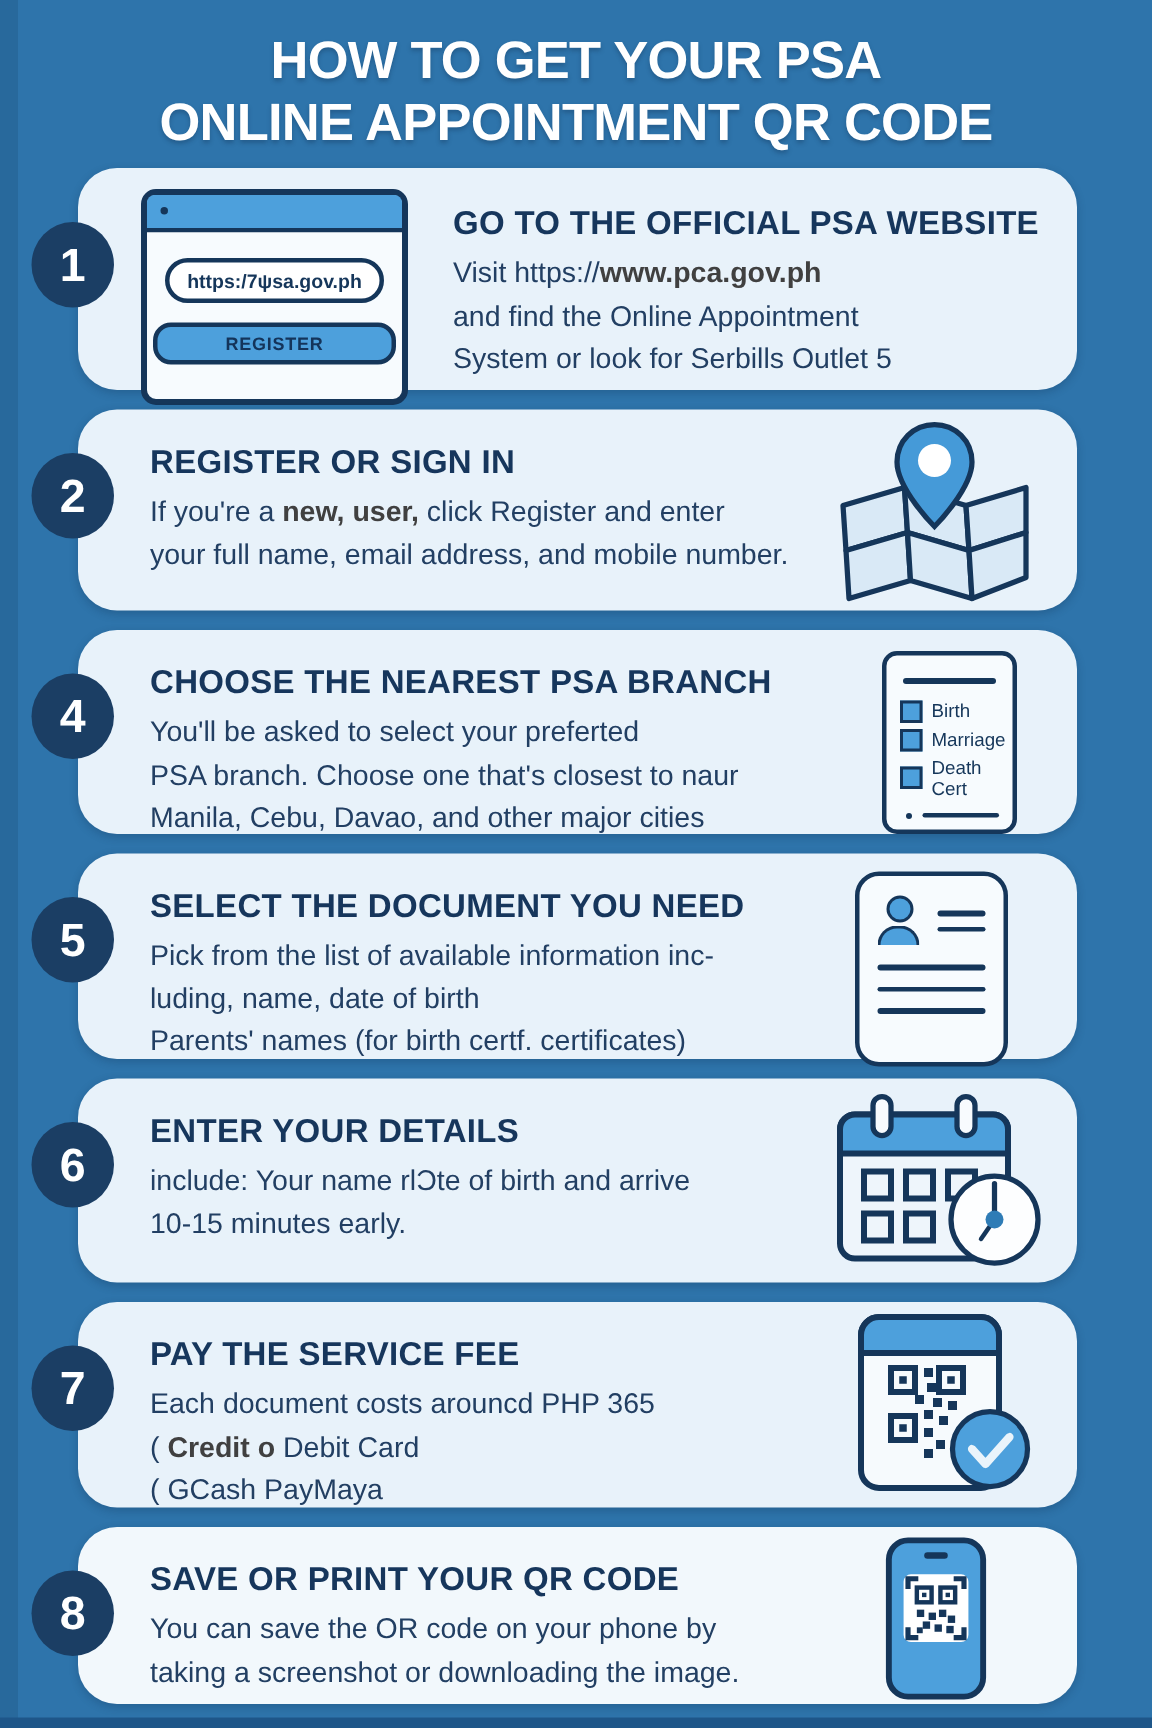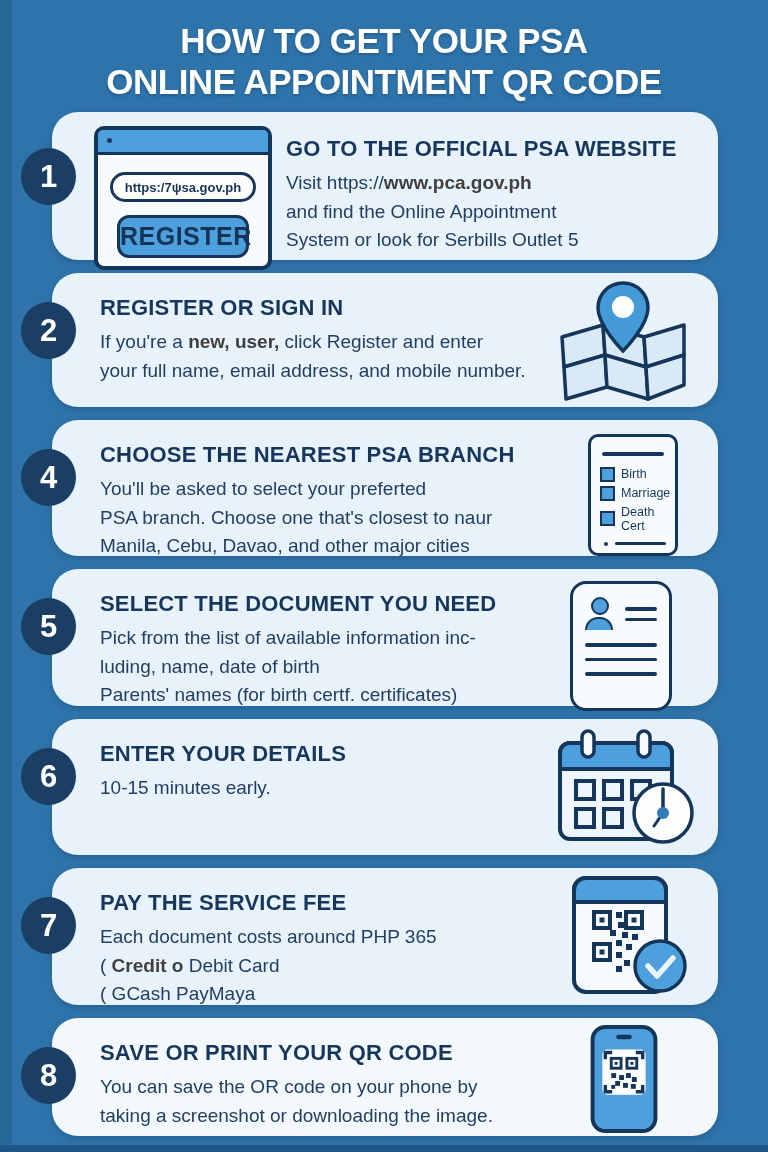--- a/index.html
+++ b/index.html
@@ -46,24 +46,24 @@
   .browser{
     width:178px; height:144px; background:#f7fbfe; border:4px solid #15365a;
     border-radius:10px; box-sizing:border-box; flex:none;
   }
   .b-top{ height:22px; background:#4da0dc; border-bottom:3.5px solid #15365a;
     border-radius:5px 5px 0 0; position:relative; }
   .b-dot{ position:absolute; left:9px; top:8px; width:5px; height:5px; border-radius:50%; background:#15365a; }
   .b-addr{ margin:17px auto 0; width:146px; background:#ffffff; border:3.5px solid #15365a;
     border-radius:16px; font-size:13px; font-weight:bold; color:#15365a; text-align:center;
     padding:5px 0 4px; box-sizing:border-box; }
-  .b-btn{ margin:13px auto 0; width:132px; background:#4da0dc; border:3.5px solid #15365a;
-    border-radius:12px; font-size:25px; font-weight:bold; color:#14345a; text-align:center;
+  .b-btn{ margin:13px auto 0; width:162px; background:#4da0dc; border:3.5px solid #15365a;
+    border-radius:12px; font-size:12px; font-weight:bold; color:#14345a; text-align:center;
     padding:4px 0; letter-spacing:0.5px; box-sizing:border-box; }
-  .c1-text{ margin-left:14px; padding-top:10px; }
+  .c1-text{ margin-left:30px; padding-top:10px; }
 
   .icon-abs{ position:absolute; z-index:2; }
   .pos-map{ right:22px; top:6px; }
   .pos-doclist{ right:40px; top:14px; }
   .pos-idcard{ right:46px; top:12px; }
   .pos-cal{ right:18px; top:8px; }
   .pos-qr{ right:28px; top:6px; }
   .pos-phone{ right:48px; top:6px; }
 
   
@@ -217,20 +217,21 @@
       </div>
     </section>
 
     <section class="card h5">
       <div class="badge">
         <span>6</span>
       </div>
       <div class="content">
         <h2 class="heading">ENTER YOUR DETAILS</h2>
         <div class="bodytext">
+          <div class="line">include: Your name rlƆte of birth and arrive</div>
           <div class="line">10-15 minutes early.</div>
         </div>
       </div>
       <div class="icon-abs pos-cal">
         <svg width="150" height="122" viewBox="0 0 150 122">
           <rect x="10" y="16" width="112" height="96" rx="10" fill="#eef5fb" stroke="#15365a" stroke-width="4"></rect>
           <path d="M10,42 v-16 a10,10 0 0 1 10,-10 h92 a10,10 0 0 1 10,10 v16 z" fill="#4da0dc" stroke="#15365a" stroke-width="4"></path>
           <rect x="32" y="4" width="12" height="26" rx="6" fill="#f8fbfe" stroke="#15365a" stroke-width="3.5"></rect>
           <rect x="88" y="4" width="12" height="26" rx="6" fill="#f8fbfe" stroke="#15365a" stroke-width="3.5"></rect>
           <g fill="none" stroke="#15365a" stroke-width="4">

